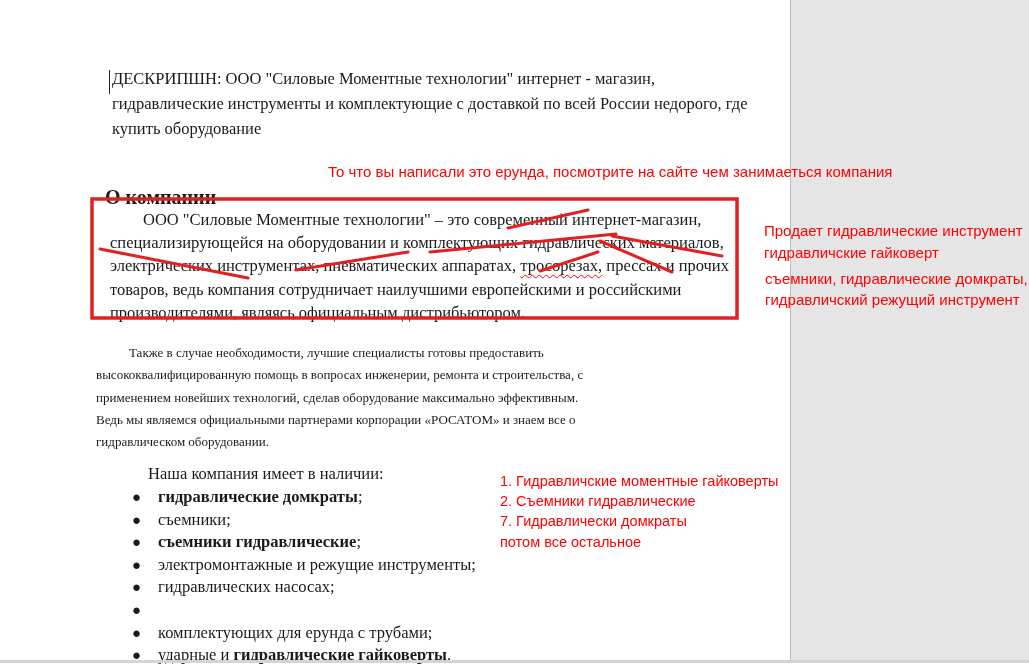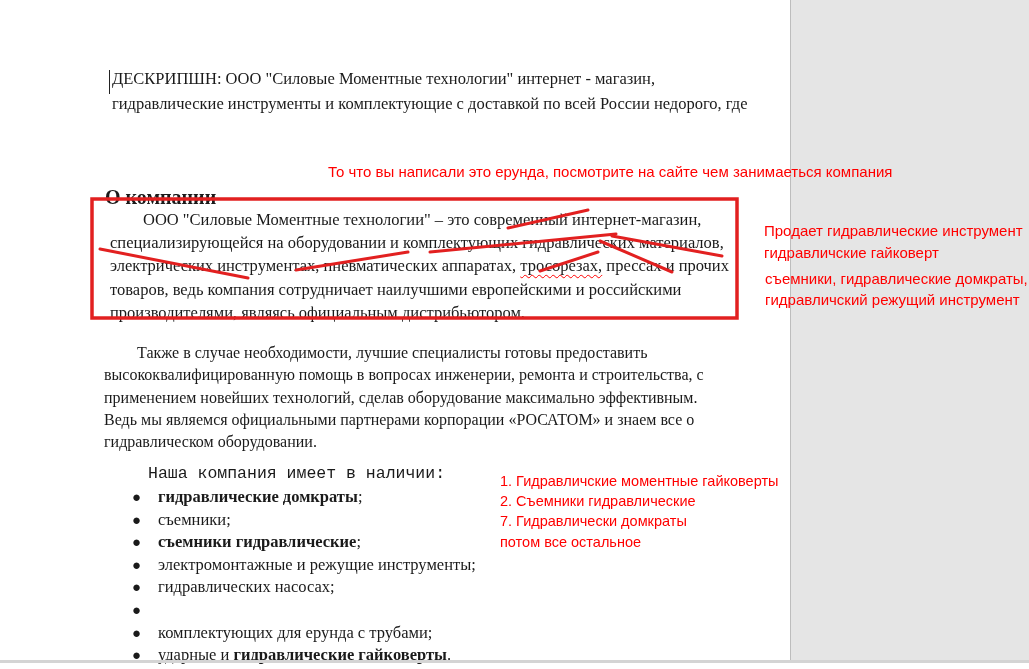--- a/index.html
+++ b/index.html
@@ -9,23 +9,23 @@
   #gray-panel{position:absolute;top:0;height:661px;background:var(--panel);border-left:1px solid var(--panel-edge);z-index:0;}
   #bottom-band{position:absolute;left:0;width:1029px;height:3px;background:var(--band);z-index:4;}
   
   .abs{position:absolute;}
   .doc-line{white-space:nowrap;}
   #top-para{left:112px;top:66px;font-size:16.5px;line-height:25px;z-index:1;}
   #caret{left:109px;top:70px;width:1px;height:24px;background:#222;z-index:2;}
   #heading{left:105px;top:179px;font-size:20px;font-weight:bold;z-index:1;margin-top:7px;}
   #boxed-para{left:110px;top:208px;font-size:16.5px;line-height:23.2px;z-index:1;}
   #boxed-para .doc-line:first-child{text-indent:33px;}
-  #para2{left:104px;top:342px;font-size:16px;line-height:22.3px;z-index:1;font-family:Liberation Serif, serif;}
+  #para2{left:96px;top:342px;font-size:13px;line-height:22.3px;z-index:1;font-family:Liberation Serif, serif;}
   #para2 .doc-line:first-child{text-indent:33px;}
-  #list-intro{left:148px;top:464px;font-size:16.5px;z-index:1;font-family:Liberation Mono, monospace;}
+  #list-intro{left:148px;top:464px;font-size:16.5px;z-index:1;}
   #bullet-list{left:132px;top:486px;font-size:16.5px;z-index:1;}
   .bullet-item{position:relative;height:22.6px;line-height:22.6px;white-space:nowrap;}
   .bullet-dot{position:absolute;left:0;top:0;font-size:15px;}
   .bullet-text{margin-left:26px;}
   .b{font-weight:bold;}
   .spell{text-decoration:underline wavy var(--note) 1px;text-underline-offset:3px;}
   
   .note{position:absolute;font-family:"Liberation Sans","DejaVu Sans",sans-serif;color:var(--note);z-index:3;}
   #note-top{left:328px;top:163px;font-size:15px;line-height:18px;}
   #note-right-1{left:764px;top:220px;font-size:15px;line-height:22px;}
@@ -41,20 +41,21 @@
 
   <div id="gray-panel" class="abs" style="left: 790px; width: 239px;"></div>
   <div id="bottom-band" class="abs" style="top: 660px;"></div>
 
   <div>
     <div id="caret" class="abs"></div>
 
     <div id="top-para" class="abs">
         <div class="doc-line">ДЕСКРИПШН: ООО "Силовые Моментные технологии" интернет - магазин,</div>
         <div class="doc-line">гидравлические инструменты и комплектующие с доставкой по всей России недорого, где</div>
+        <div class="doc-line">купить оборудование</div>
       </div>
 
     <div id="heading" class="abs doc-line">О компании</div>
 
     <div id="boxed-para" class="abs">
         <div class="doc-line"><span>ООО "Силовые Моментные технологии" – это современный интернет-магазин,</span></div>
         <div class="doc-line"><span>специализирующейся на оборудовании и комплектующих гидравлических материалов,</span></div>
         <div class="doc-line"><span>электрических инструментах, пневматических аппаратах, </span><span class="spell">тросорезах,</span><span> прессах и прочих</span></div>
         <div class="doc-line"><span>товаров, ведь компания сотрудничает наилучшими европейскими и российскими</span></div>
         <div class="doc-line"><span>производителями, являясь официальным дистрибьютором.</span></div>

